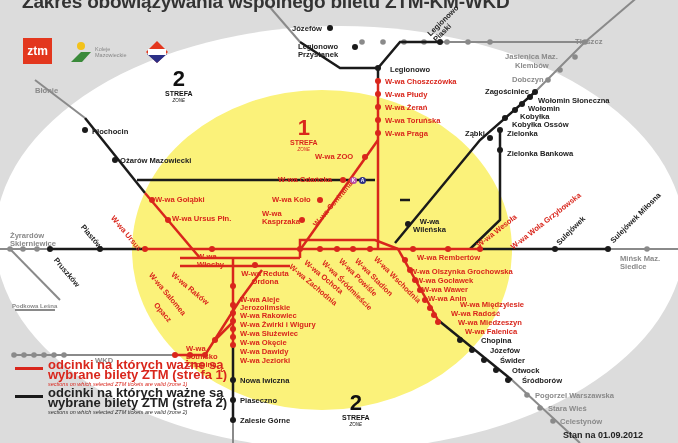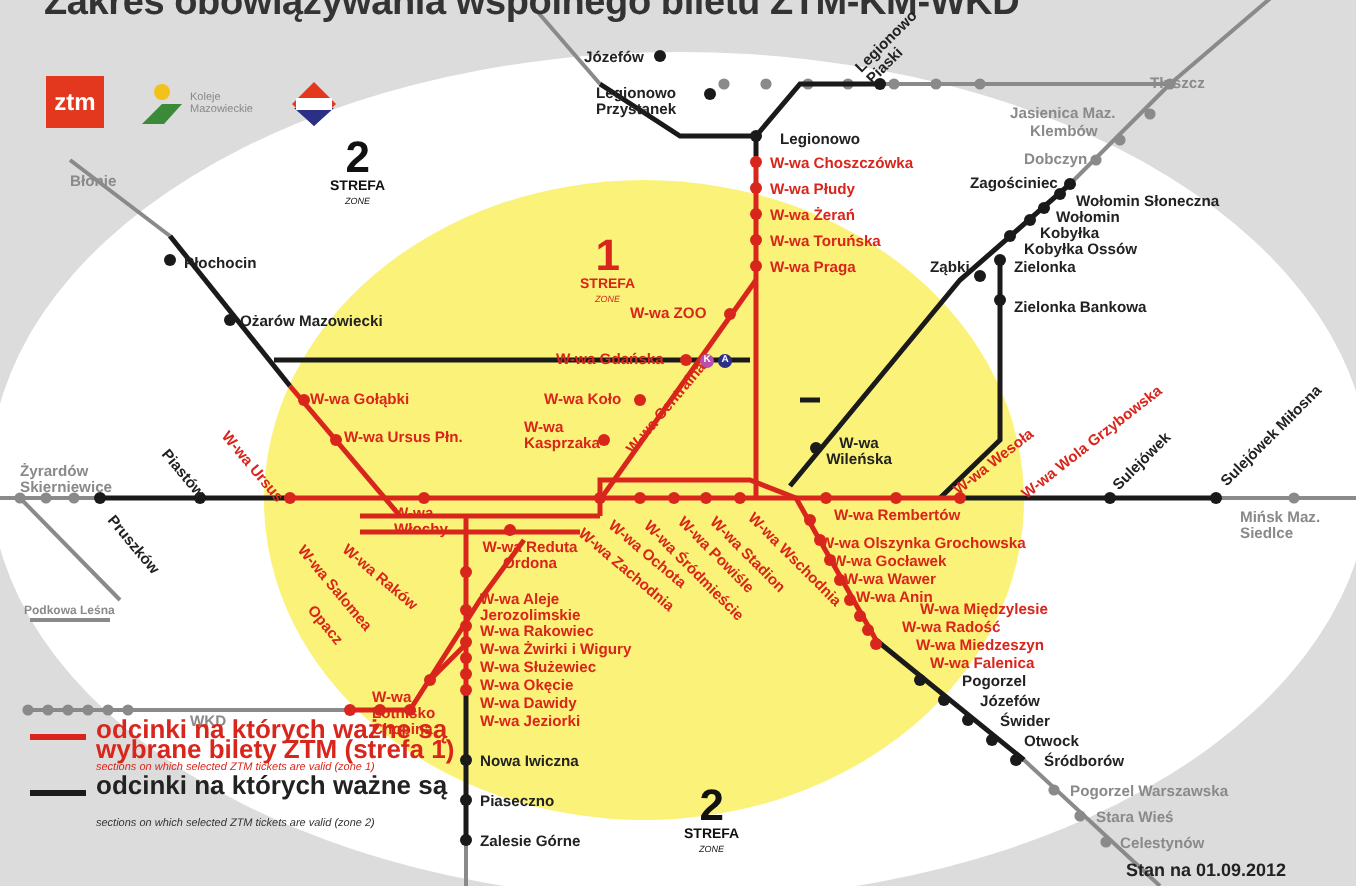--- a/index.html
+++ b/index.html
@@ -275,21 +275,21 @@
 <div class="lbl blk" style="left:507px;top:130px">Zielonka</div>
 <div class="lbl blk" style="left:507px;top:150px">Zielonka Bankowa</div>
 <div class="lbl blk" style="left:465px;top:130px">Ząbki</div>
 <div class="lbl blk" style="left:412px;top:218px;width:35px;white-space:normal;text-align:center">W-wa Wileńska</div>
 <div class="lbl blk" style="left:92px;top:128px">Płochocin</div>
 <div class="lbl blk" style="left:120px;top:157px">Ożarów Mazowiecki</div>
 <div class="lbl blk" style="left:82px;top:222px;transform:rotate(50deg);transform-origin:left">Piastów</div>
 <div class="lbl blk" style="left:55px;top:255px;transform:rotate(50deg);transform-origin:left">Pruszków</div>
 <div class="lbl blk" style="left:558px;top:240px;transform:rotate(-45deg);transform-origin:left">Sulejówek</div>
 <div class="lbl blk" style="left:612px;top:238px;transform:rotate(-45deg);transform-origin:left">Sulejówek Miłosna</div>
-<div class="lbl blk" style="left:481px;top:337px">Pogorzel</div>
+<div class="lbl blk" style="left:481px;top:337px">Chopina</div>
 <div class="lbl blk" style="left:490px;top:347px">Józefów</div>
 <div class="lbl blk" style="left:500px;top:357px">Świder</div>
 <div class="lbl blk" style="left:512px;top:367px">Otwock</div>
 <div class="lbl blk" style="left:522px;top:377px">Śródborów</div>
 <div class="lbl blk" style="left:240px;top:377px">Nowa Iwiczna</div>
 <div class="lbl blk" style="left:240px;top:397px">Piaseczno</div>
 <div class="lbl blk" style="left:240px;top:417px">Zalesie Górne</div>
 
 <div class="lbl gry" style="left:575px;top:38px">Tłuszcz</div>
 <div class="lbl gry" style="left:505px;top:53px">Jasienica Maz.</div>
@@ -305,20 +305,20 @@
 <div class="lbl gry" style="left:560px;top:418px">Celestynów</div>
 
 <div class="legend">
   <div class="leg-row">
     <div class="leg-line" style="background:#d9261c"></div>
     <div class="leg-main" style="color:#d9261c"><span>odcinki na których ważne są</span><br><span>wybrane bilety ZTM (strefa 1)</span></div>
     <div class="leg-sub" style="top:21px;color:#d9261c">sections on which selected ZTM tickets are valid (zone 1)</div>
   </div>
   <div class="leg-row">
     <div class="leg-line" style="background:#1a1a1a"></div>
-    <div class="leg-main" style="color:#222"><span>odcinki na których ważne są</span><br></div>
+    <div class="leg-main" style="color:#222"><span>odcinki na których ważne są</span><br><span>wybrane bilety ZTM (strefa 2)</span></div>
     <div class="leg-sub" style="top:21px;color:#333">sections on which selected ZTM tickets are valid (zone 2)</div>
   </div>
 </div>
 
 <div class="stamp">Stan na 01.09.2012</div>
 
 </div>
 
 </body></html>

